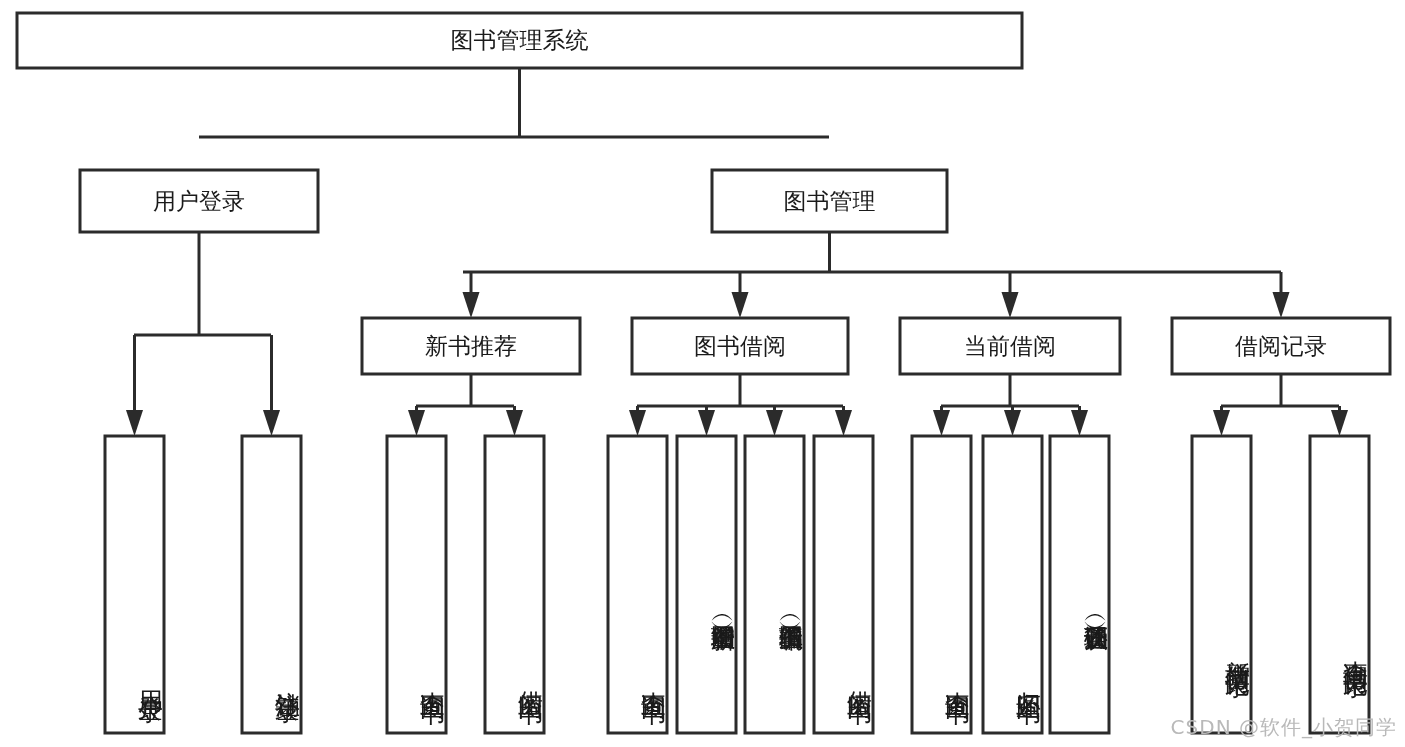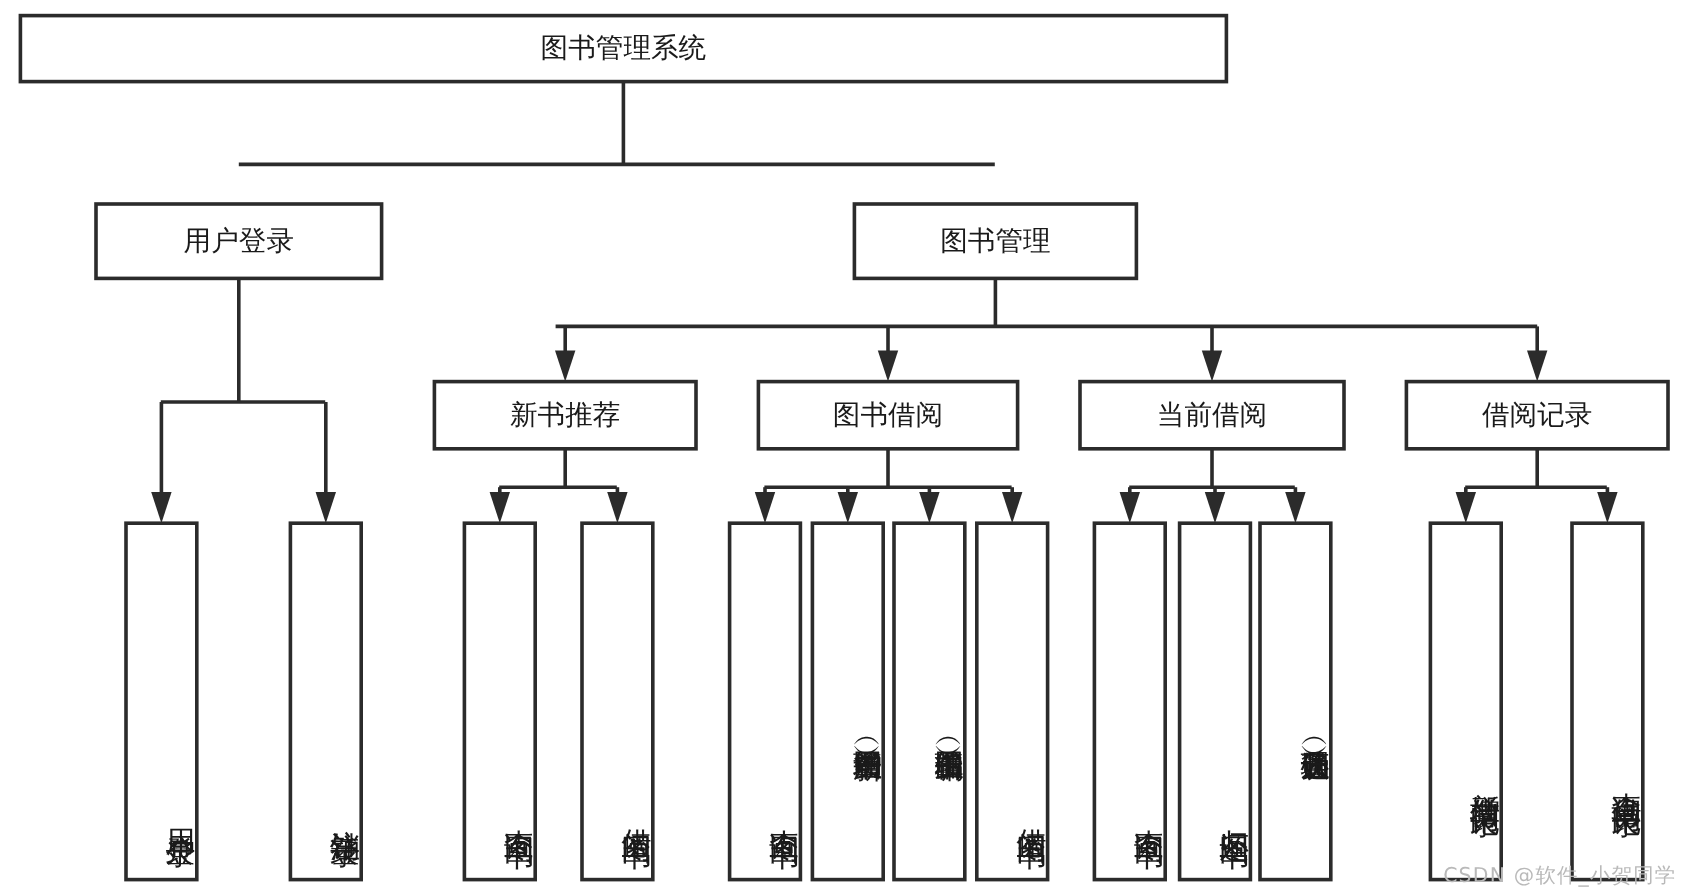--- a/index.html
+++ b/index.html
@@ -63,21 +63,21 @@
     color: #1a1a1a;
     letter-spacing: 3px;
     white-space: nowrap;
     pointer-events: none;
   }
   .watermark {
     position: absolute;
     right: 8px;
     bottom: 6px;
     font-family: "DejaVu Sans", "Liberation Sans", sans-serif;
-    font-size: 17px;
+    font-size: 20px;
     color: #b9b9b9;
     letter-spacing: 1px;
     user-select: none;
   }
 </style>
 </head>
 <body>
 
 <div id="diagram-root">
 

